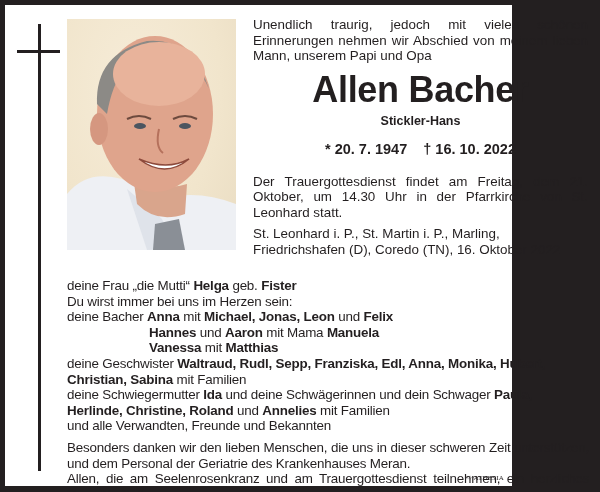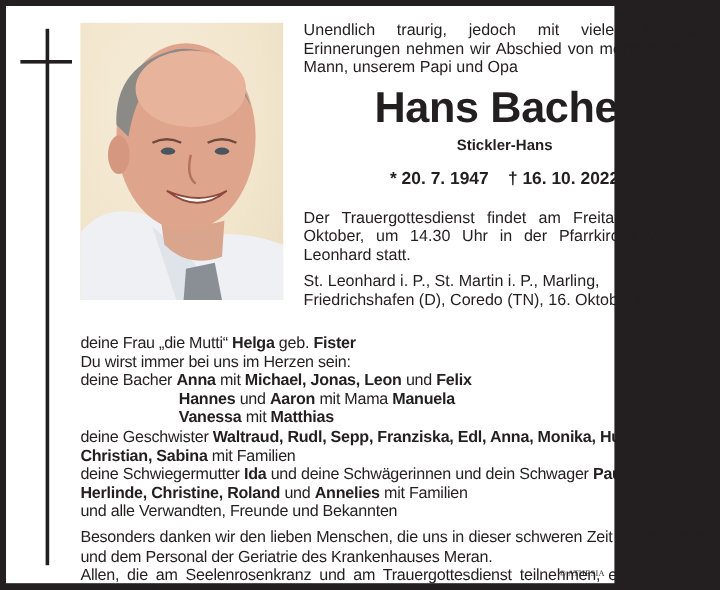--- a/index.html
+++ b/index.html
@@ -48,21 +48,21 @@
       <path d="M106 100 Q118 94 130 100" stroke="#6d4a3e" stroke-width="2" fill="none"></path>
       <ellipse cx="73" cy="107" rx="6" ry="3" fill="#4b5560"></ellipse>
       <ellipse cx="118" cy="107" rx="6" ry="3" fill="#4b5560"></ellipse>
       <path d="M92 110 Q88 128 96 134" stroke="#b5715c" stroke-width="2" fill="none"></path>
       <path d="M72 140 Q98 160 122 140 Q100 152 72 140 Z" fill="#ffffff" stroke="#8d4a3c" stroke-width="1.5"></path>
     </svg>
   </div>
 
   <div class="right">
     <p class="p">Unendlich traurig, jedoch mit vielen schönen Erinnerungen nehmen wir Abschied von meinem lieben Mann, unserem Papi und Opa</p>
-    <h1 class="name">Hans Bacher</h1>
+    <h1 class="name">Allen Bacher</h1>
     <div class="nick">Stickler-Hans</div>
     <div class="dates">
       <span>* 20. 7. 1947</span><span>† 16. 10. 2022</span>
     </div>
     <p class="p mt4">Der Trauergottesdienst findet am Freitag, dem 21. Oktober, um 14.30 Uhr in der Pfarrkirche von St. Leonhard statt.</p>
     <p class="p left mt6">St. Leonhard i. P., St. Martin i. P., Marling, Friedrichshafen (D), Coredo (TN), 16. Oktober 2022</p>
   </div>
 
   <div class="bottom">
     <div class="b">

